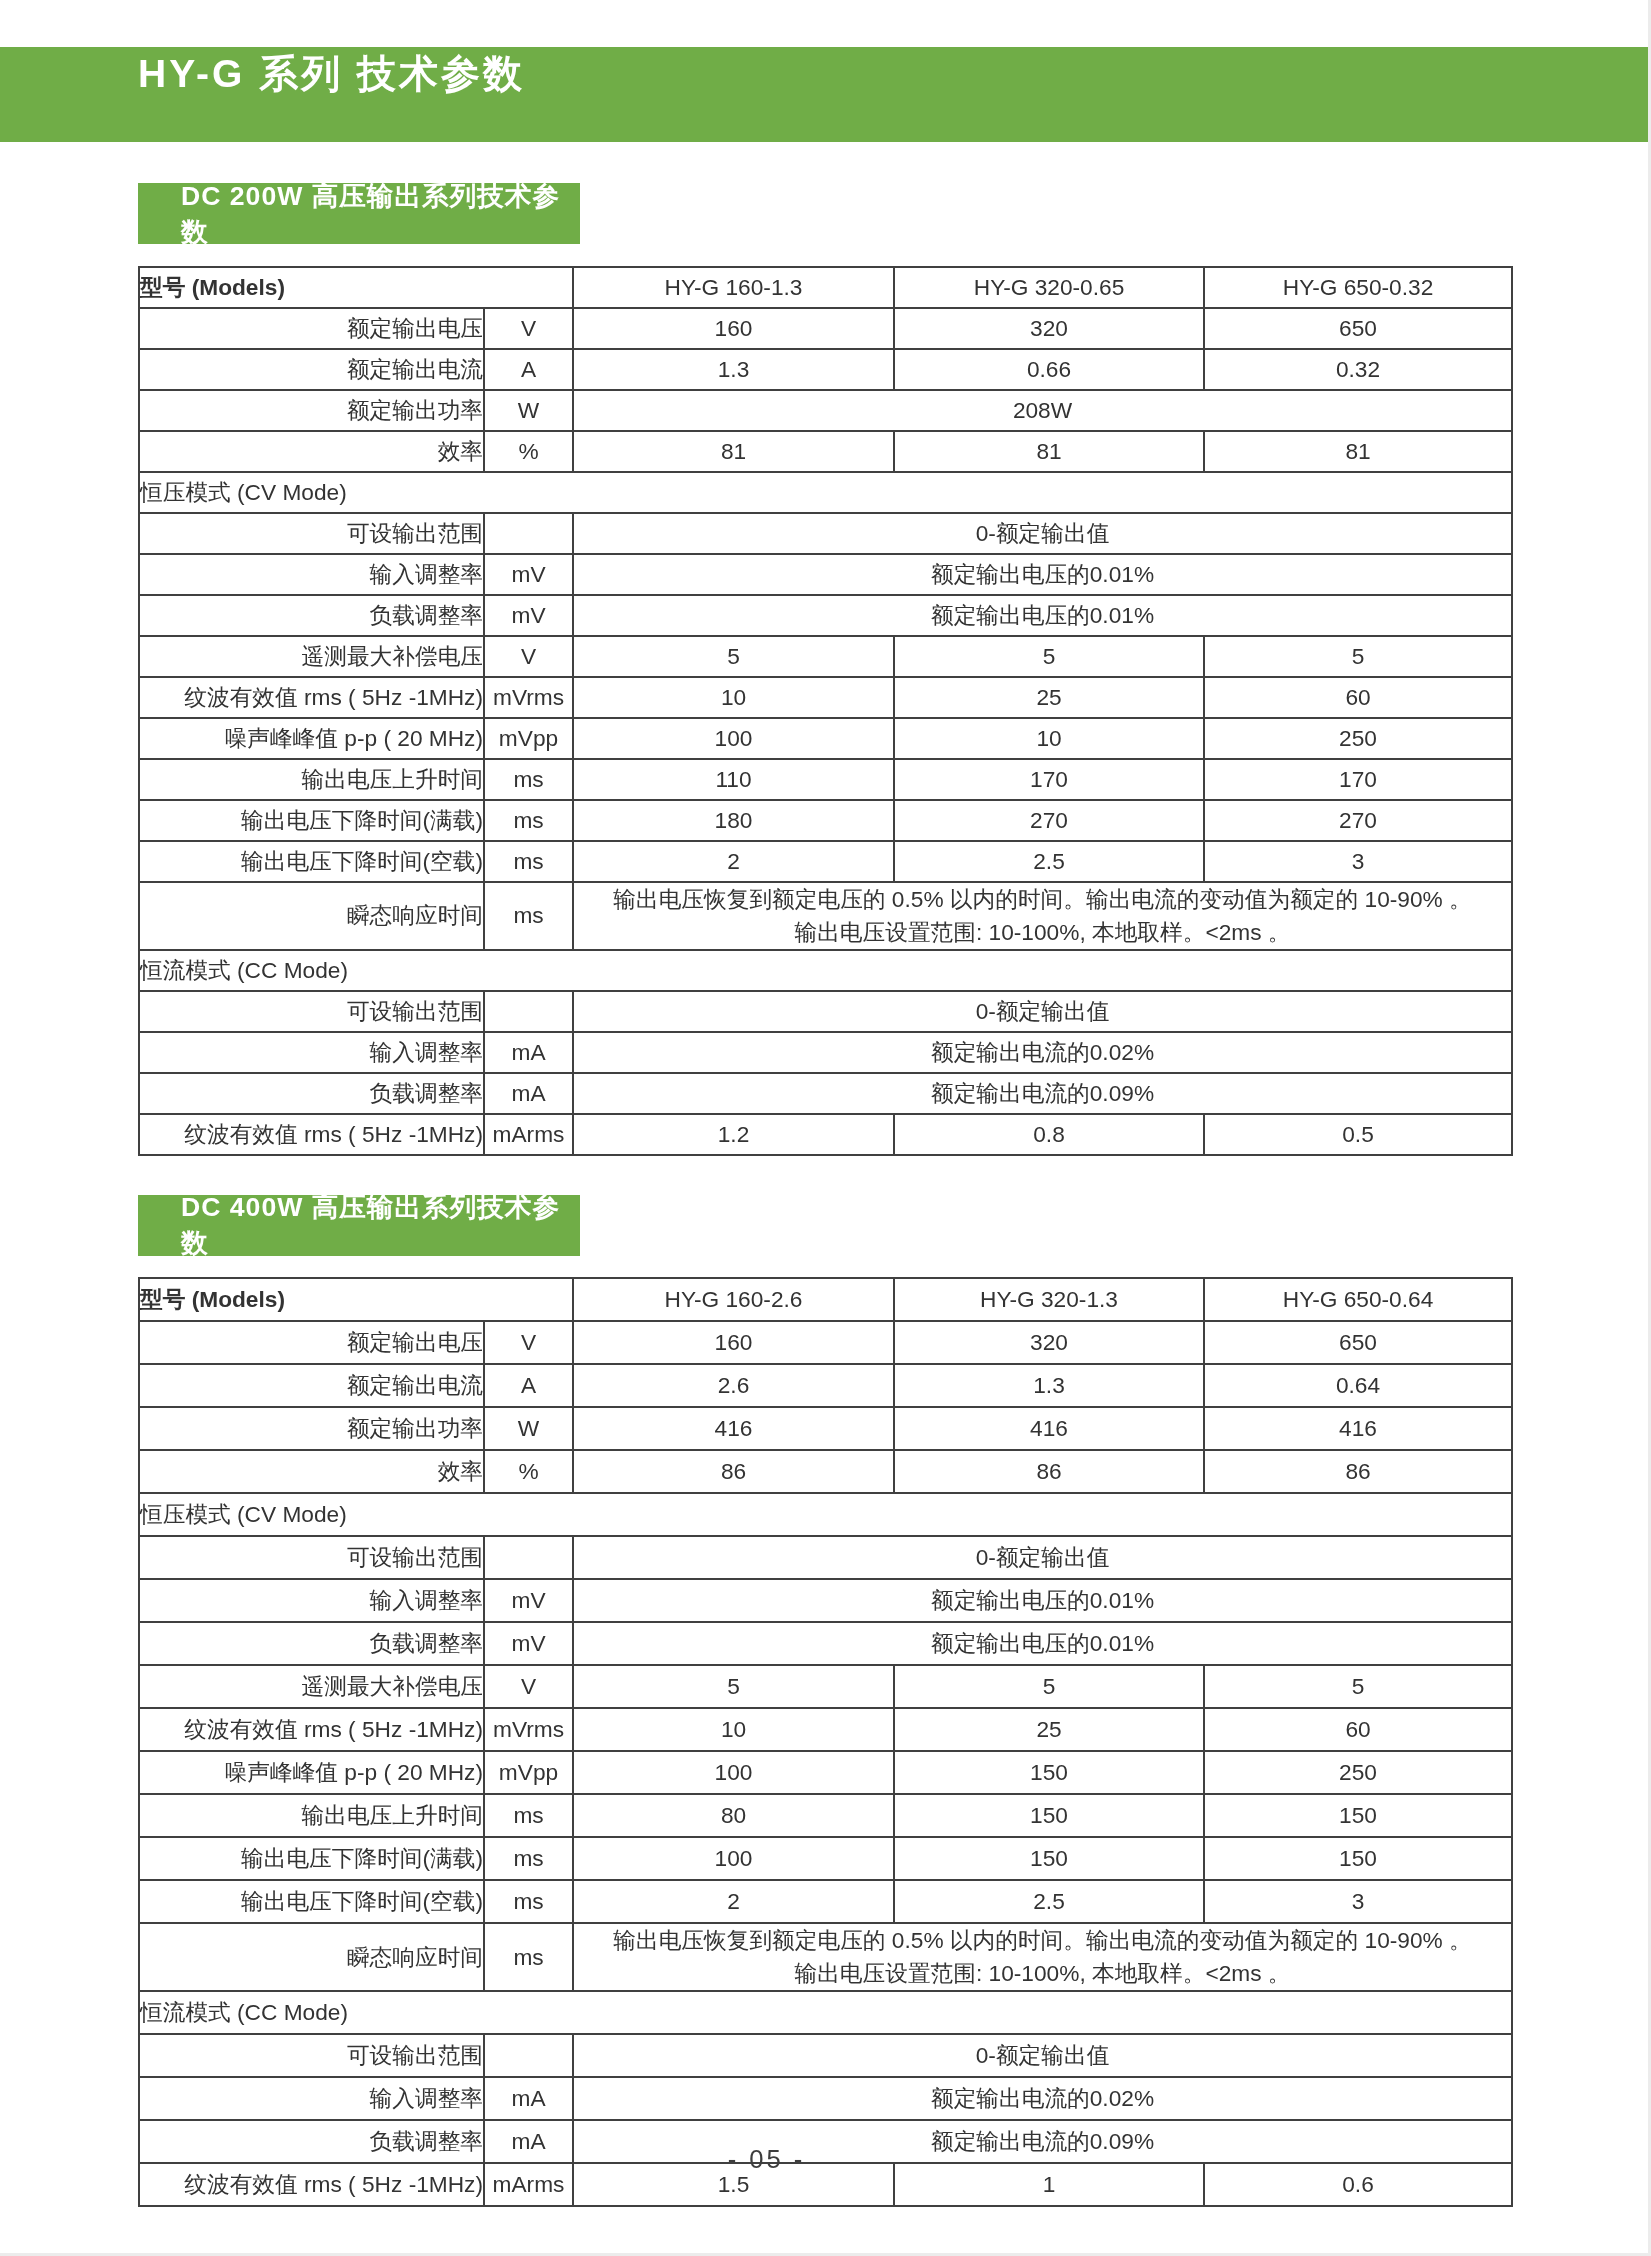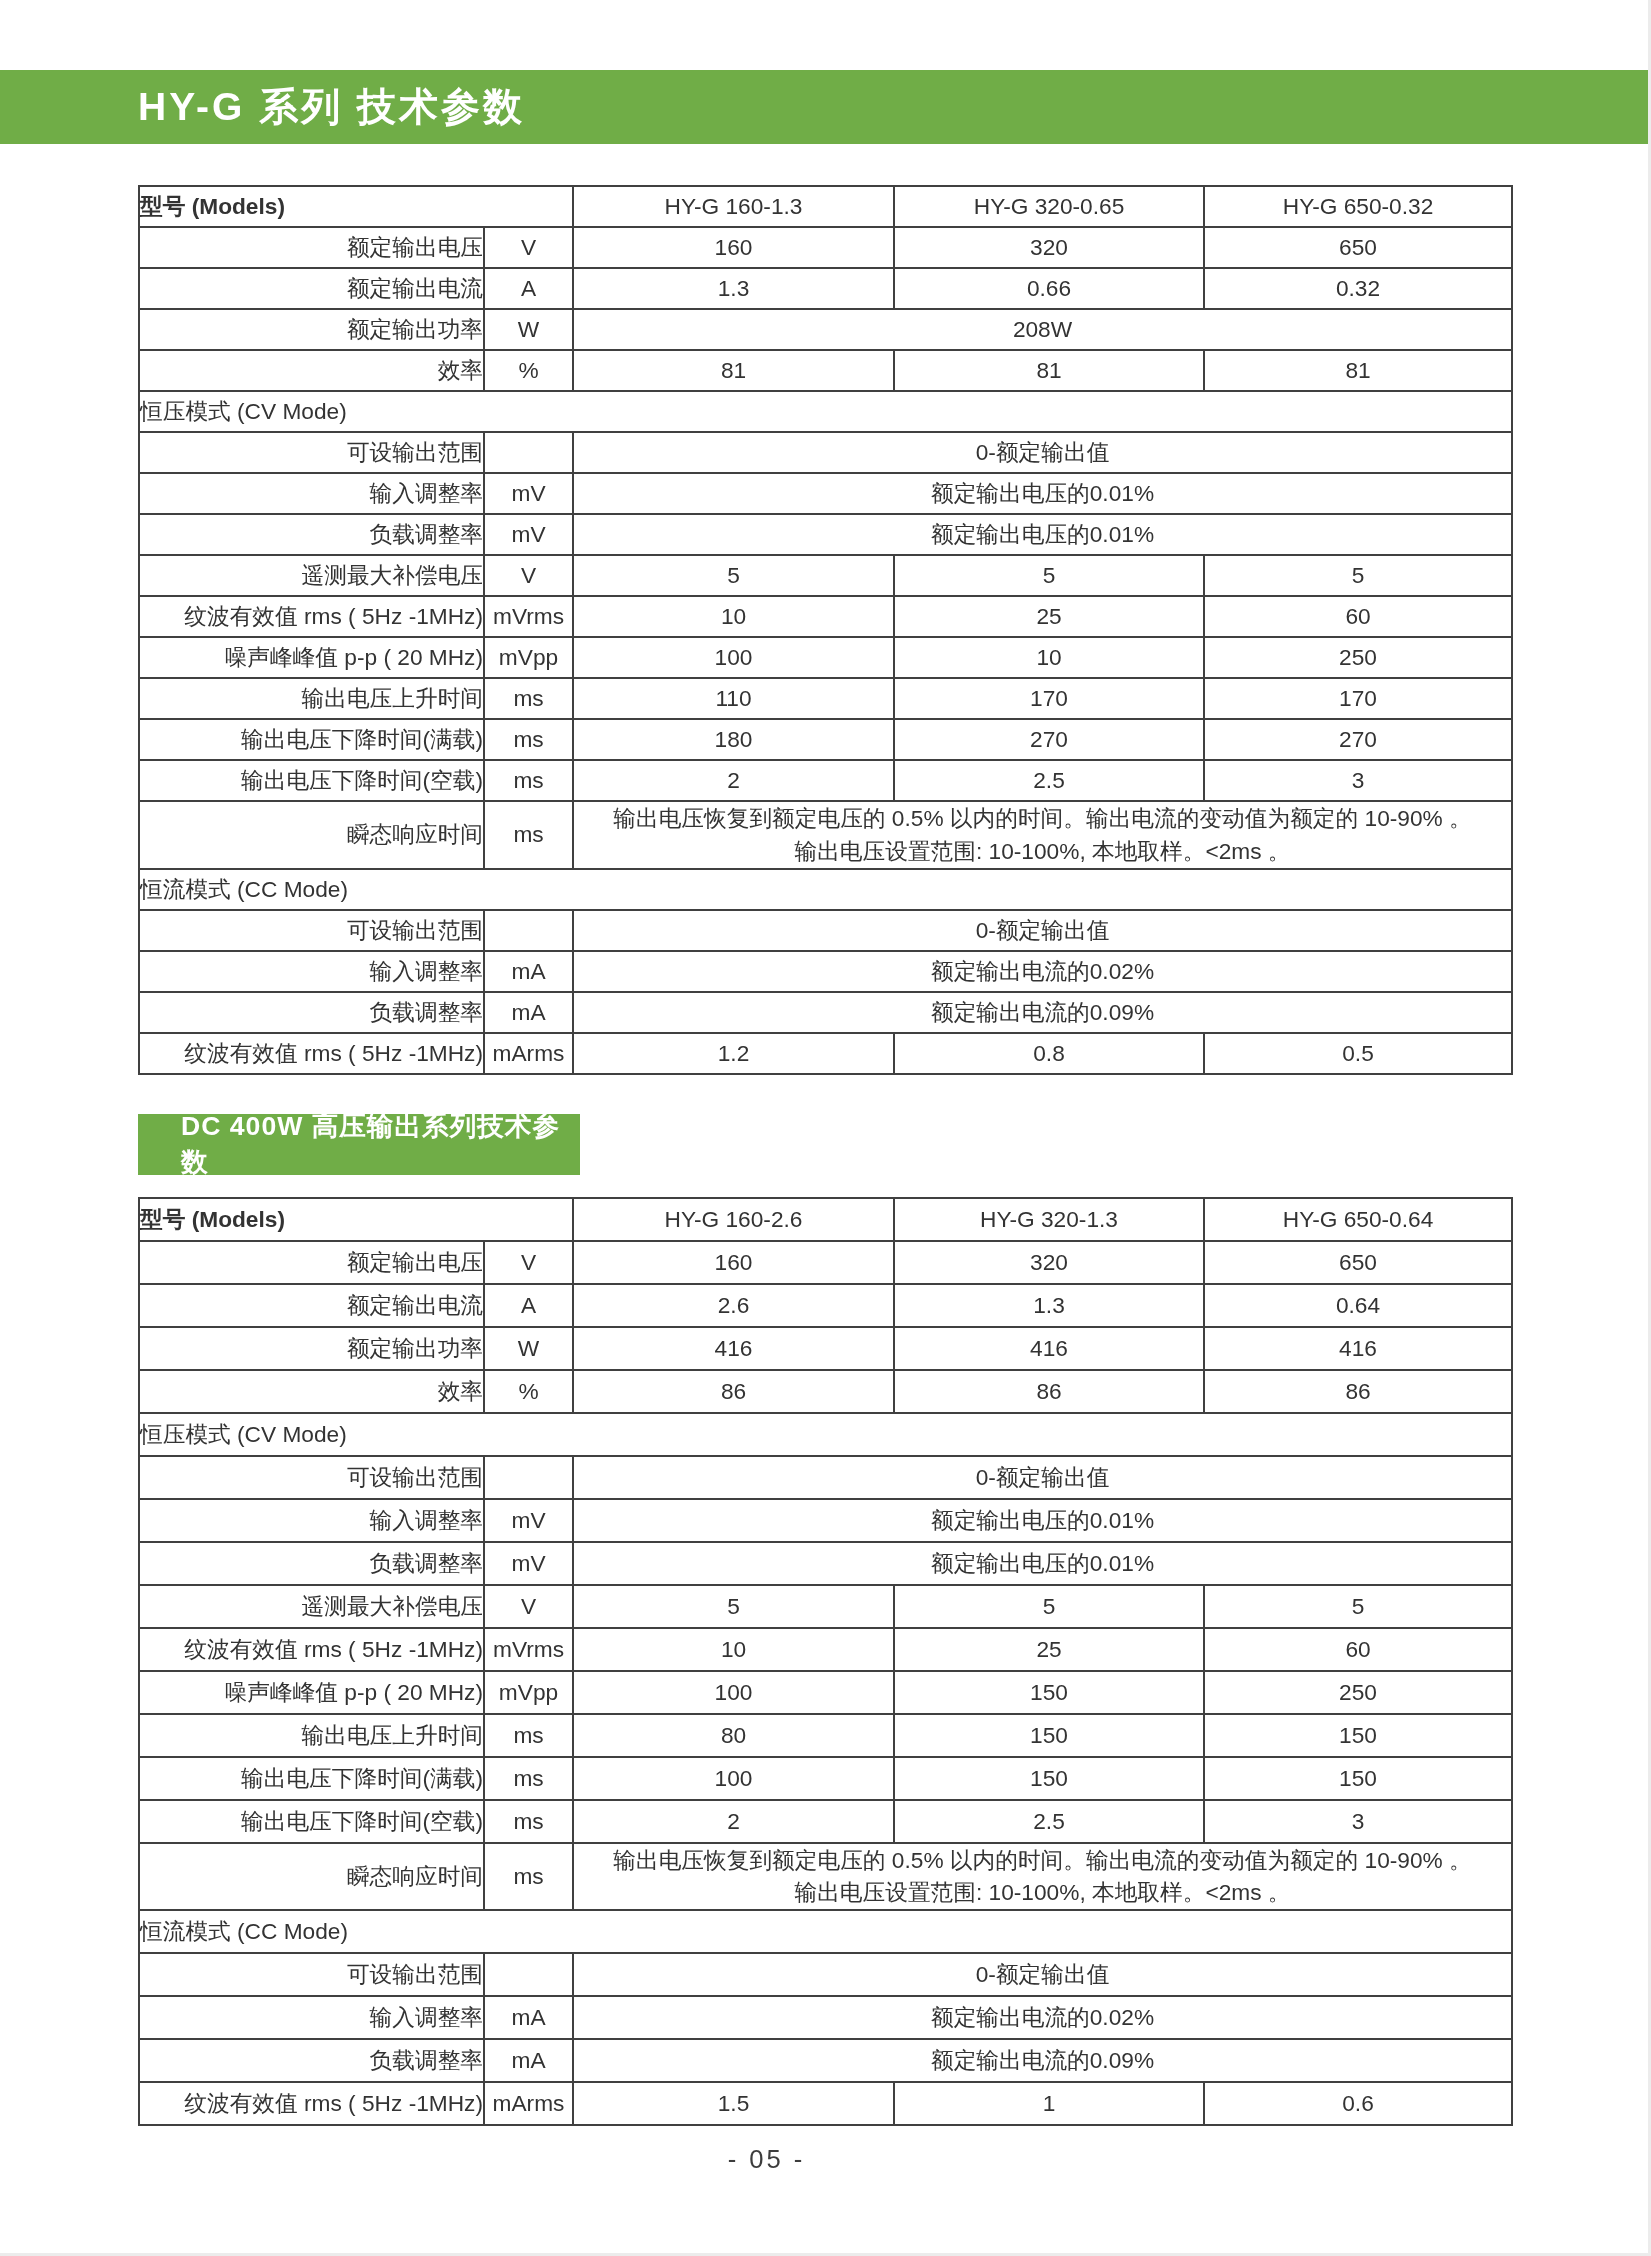--- a/index.html
+++ b/index.html
@@ -4,22 +4,22 @@
 <style>
   html,body{margin:0;padding:0;}
   body{
     width:1652px;height:2257px;background:#ffffff;position:relative;
     font-family:"Liberation Sans","DejaVu Sans",sans-serif;color:#333;
     overflow:hidden;
     border-right:4.9px solid #ececec;border-bottom:4.9px solid #ececec;box-sizing:border-box;
   }
   
   .title-bar{
-    margin-top:70px;height:74px;background:#70ad47;
-    display:flex;align-items:center;
+    margin-top:47px;height:95px;background:#70ad47;
+    display:flex;
   }
   .title-bar h1{
     margin:0 0 0 138px;color:#fff;font-size:39px;font-weight:bold;letter-spacing:3px;
   }
   
   .table-block{margin-left:138px;width:1373px;}
   .block-1{margin-top:41px;}
   .block-2{margin-top:39px;}
   .badge{
     width:442px;height:61px;background:#70ad47;color:#fff;
@@ -63,20 +63,21 @@
   .page-footer .num{font-size:25.6px;color:#3d3d3d;letter-spacing:3px;}
 </style>
 </head>
 <body>
 
 <header class="title-bar">
   <h1>HY-G 系列  技术参数</h1>
 </header>
 
 <section class="table-block block-1">
+  <div class="badge">DC 200W 高压输出系列技术参数</div>
   <table class="spec t1">
     <colgroup>
       <col style="width:345px">
         <col style="width:89px">
       <col style="width:321px">
         <col style="width:310px">
         <col style="width:308px">
     </colgroup>
     <tbody>
         <tr>

